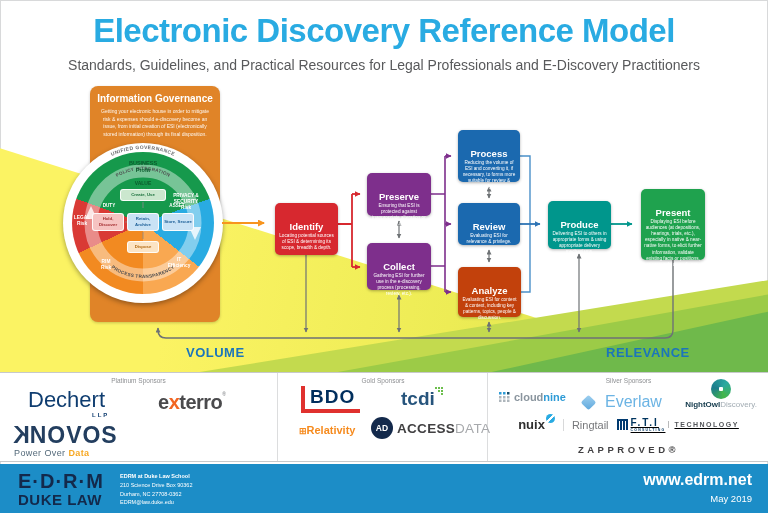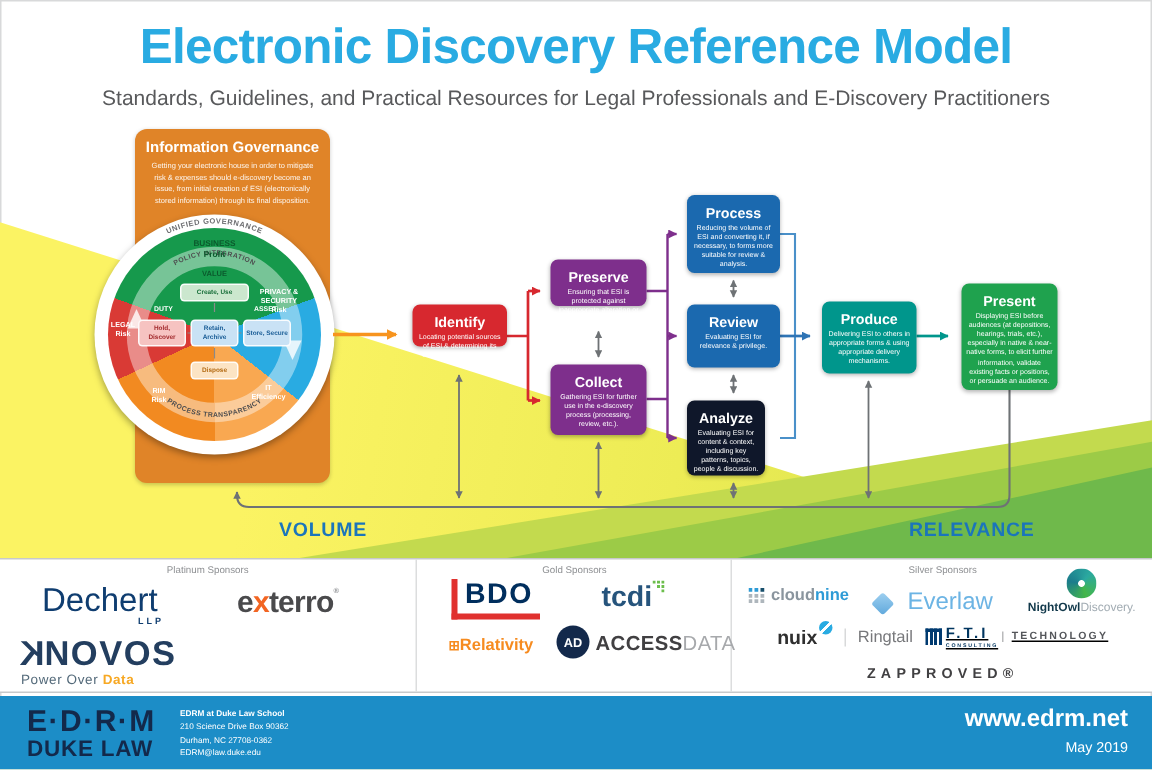--- a/index.html
+++ b/index.html
@@ -47,29 +47,29 @@
            text-align:center; font-size:4.3px; font-weight:700; line-height:1.3;
            display:flex; align-items:center; justify-content:center; padding:1px; }
   .wnode.create  { left:57px; top:46px; width:46px; height:12px; background:#CBE7CE; color:#19703B; }
   .wnode.hold    { left:29px; top:70px; width:32px; height:18px; background:#F6C3C1; color:#A32B2E; }
   .wnode.retain  { left:64px; top:70px; width:32px; height:18px; background:#C9E2F5; color:#1B5E97; }
   .wnode.store   { left:99px; top:70px; width:32px; height:18px; background:#C9E2F5; color:#1B5E97; }
   .wnode.dispose { left:64px; top:98px; width:32px; height:12px; background:#FCE4C4; color:#B36A12; }
 
   
   .stage { position:absolute; border-radius:5px; color:#fff; text-align:center; z-index:4;
-           box-shadow:0 1px 3px rgba(0,0,0,.3); padding-top:7px; }
+           box-shadow:0 1px 3px rgba(0,0,0,.3); padding-top:18px; }
   .stage .st { font-size:9.5px; font-weight:700; }
   .stage .sd { font-size:4.7px; line-height:1.3; padding:1px 3px 0 3px; }
-  .stage.identify { left:275px; top:203px; width:63px; height:28px; background:#D7282F; }
-  .stage.preserve { left:367px; top:173px; width:64px; height:31px; background:#7E2F8C; }
+  .stage.identify { left:275px; top:203px; width:63px; height:52px; background:#D7282F; }
+  .stage.preserve { left:367px; top:173px; width:64px; height:43px; background:#7E2F8C; }
   .stage.collect  { left:367px; top:243px; width:64px; height:47px; background:#7E2F8C; }
   .stage.process  { left:458px; top:130px; width:62px; height:52px; background:#1B69AF; }
   .stage.review   { left:458px; top:203px; width:62px; height:42px; background:#1B69AF; }
-  .stage.analyze  { left:458px; top:267px; width:52px; height:50px; background:#0f172a; }
+  .stage.analyze  { left:458px; top:267px; width:63px; height:50px; background:#c2410c; }
   .stage.produce  { left:548px; top:201px; width:63px; height:48px; background:#00968C; }
   .stage.present  { left:641px; top:189px; width:64px; height:71px; background:#1FA24E; }
 
   svg.connectors { position:absolute; inset:0; width:768px; height:513px; z-index:3; pointer-events:none; }
 
   .axis-label { position:absolute; font-size:13px; font-weight:800; color:#1B75BB; letter-spacing:.5px; z-index:4; }
   .axis-label.vol { left:186px; top:345px; }
   .axis-label.rel { left:606px; top:345px; }
 
   

